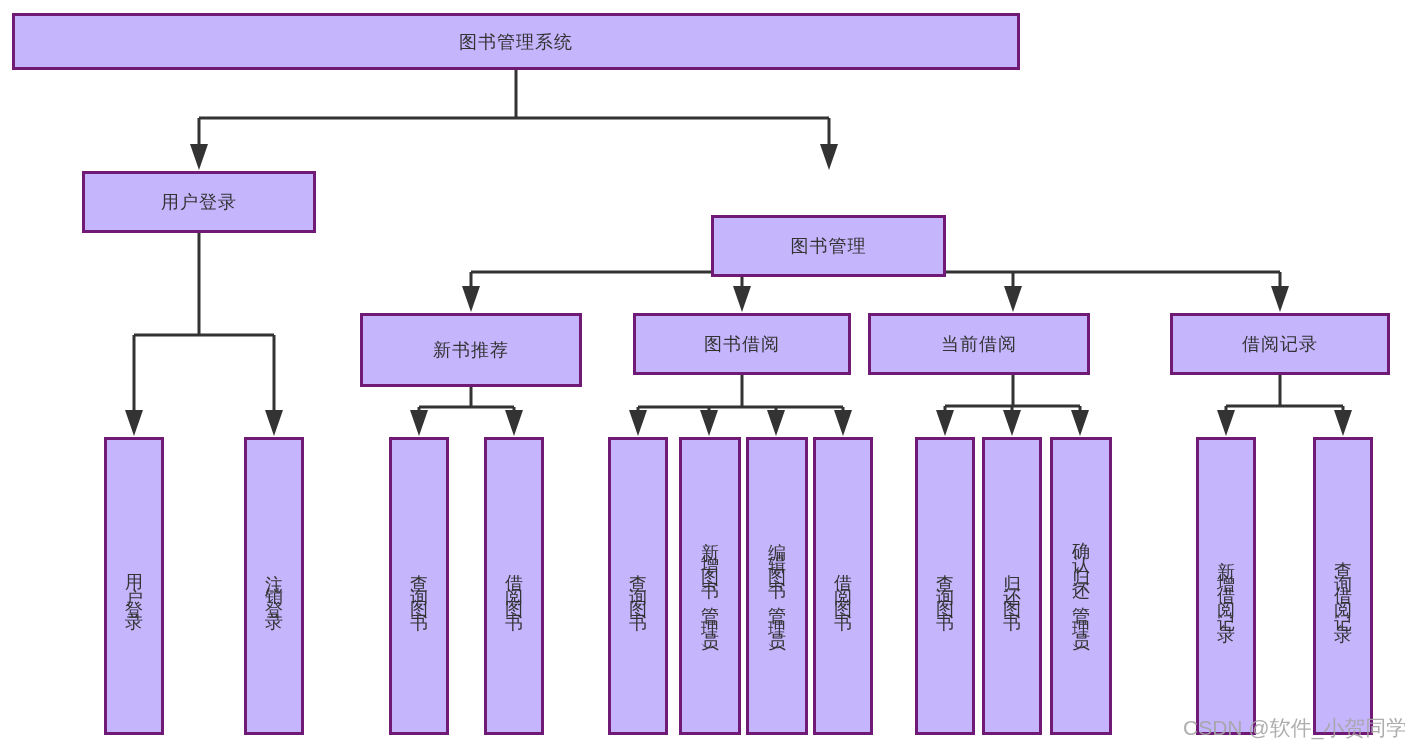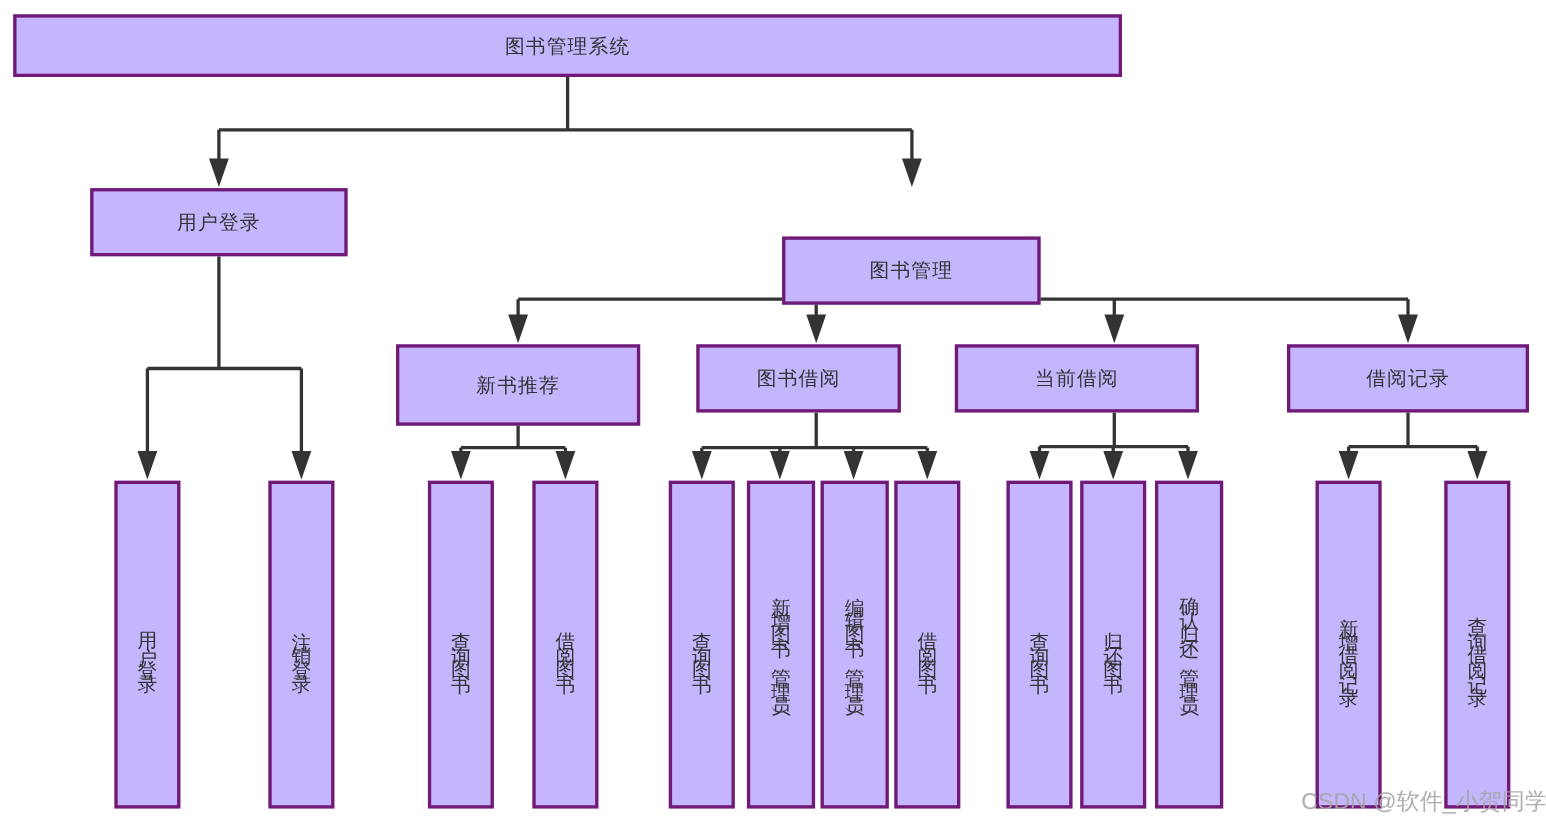--- a/index.html
+++ b/index.html
@@ -150,21 +150,21 @@
   <div class="node" style="left:82px; top:171px; width:234px; height:62px;">
     <span class="hlabel">用户登录</span>
   </div>
   <div class="node" style="left:711px; top:171px; width:235px; height:62px;margin-top:44px;">
     <span class="hlabel">图书管理</span>
   </div>
 
   <div class="node" style="left:360px; top:313px; width:222px; height:74px;">
     <span class="hlabel">新书推荐</span>
   </div>
-  <div class="node" style="left:633px; top:313px; width:186px; height:62px;">
+  <div class="node" style="left:633px; top:313px; width:218px; height:62px;">
     <span class="hlabel">图书借阅</span>
   </div>
   <div class="node" style="left:868px; top:313px; width:222px; height:62px;">
     <span class="hlabel">当前借阅</span>
   </div>
   <div class="node" style="left:1170px; top:313px; width:220px; height:62px;justify-content:center;">
     <span class="hlabel">借阅记录</span>
   </div>
 
   <div class="node leaf" style="left:104px;">

